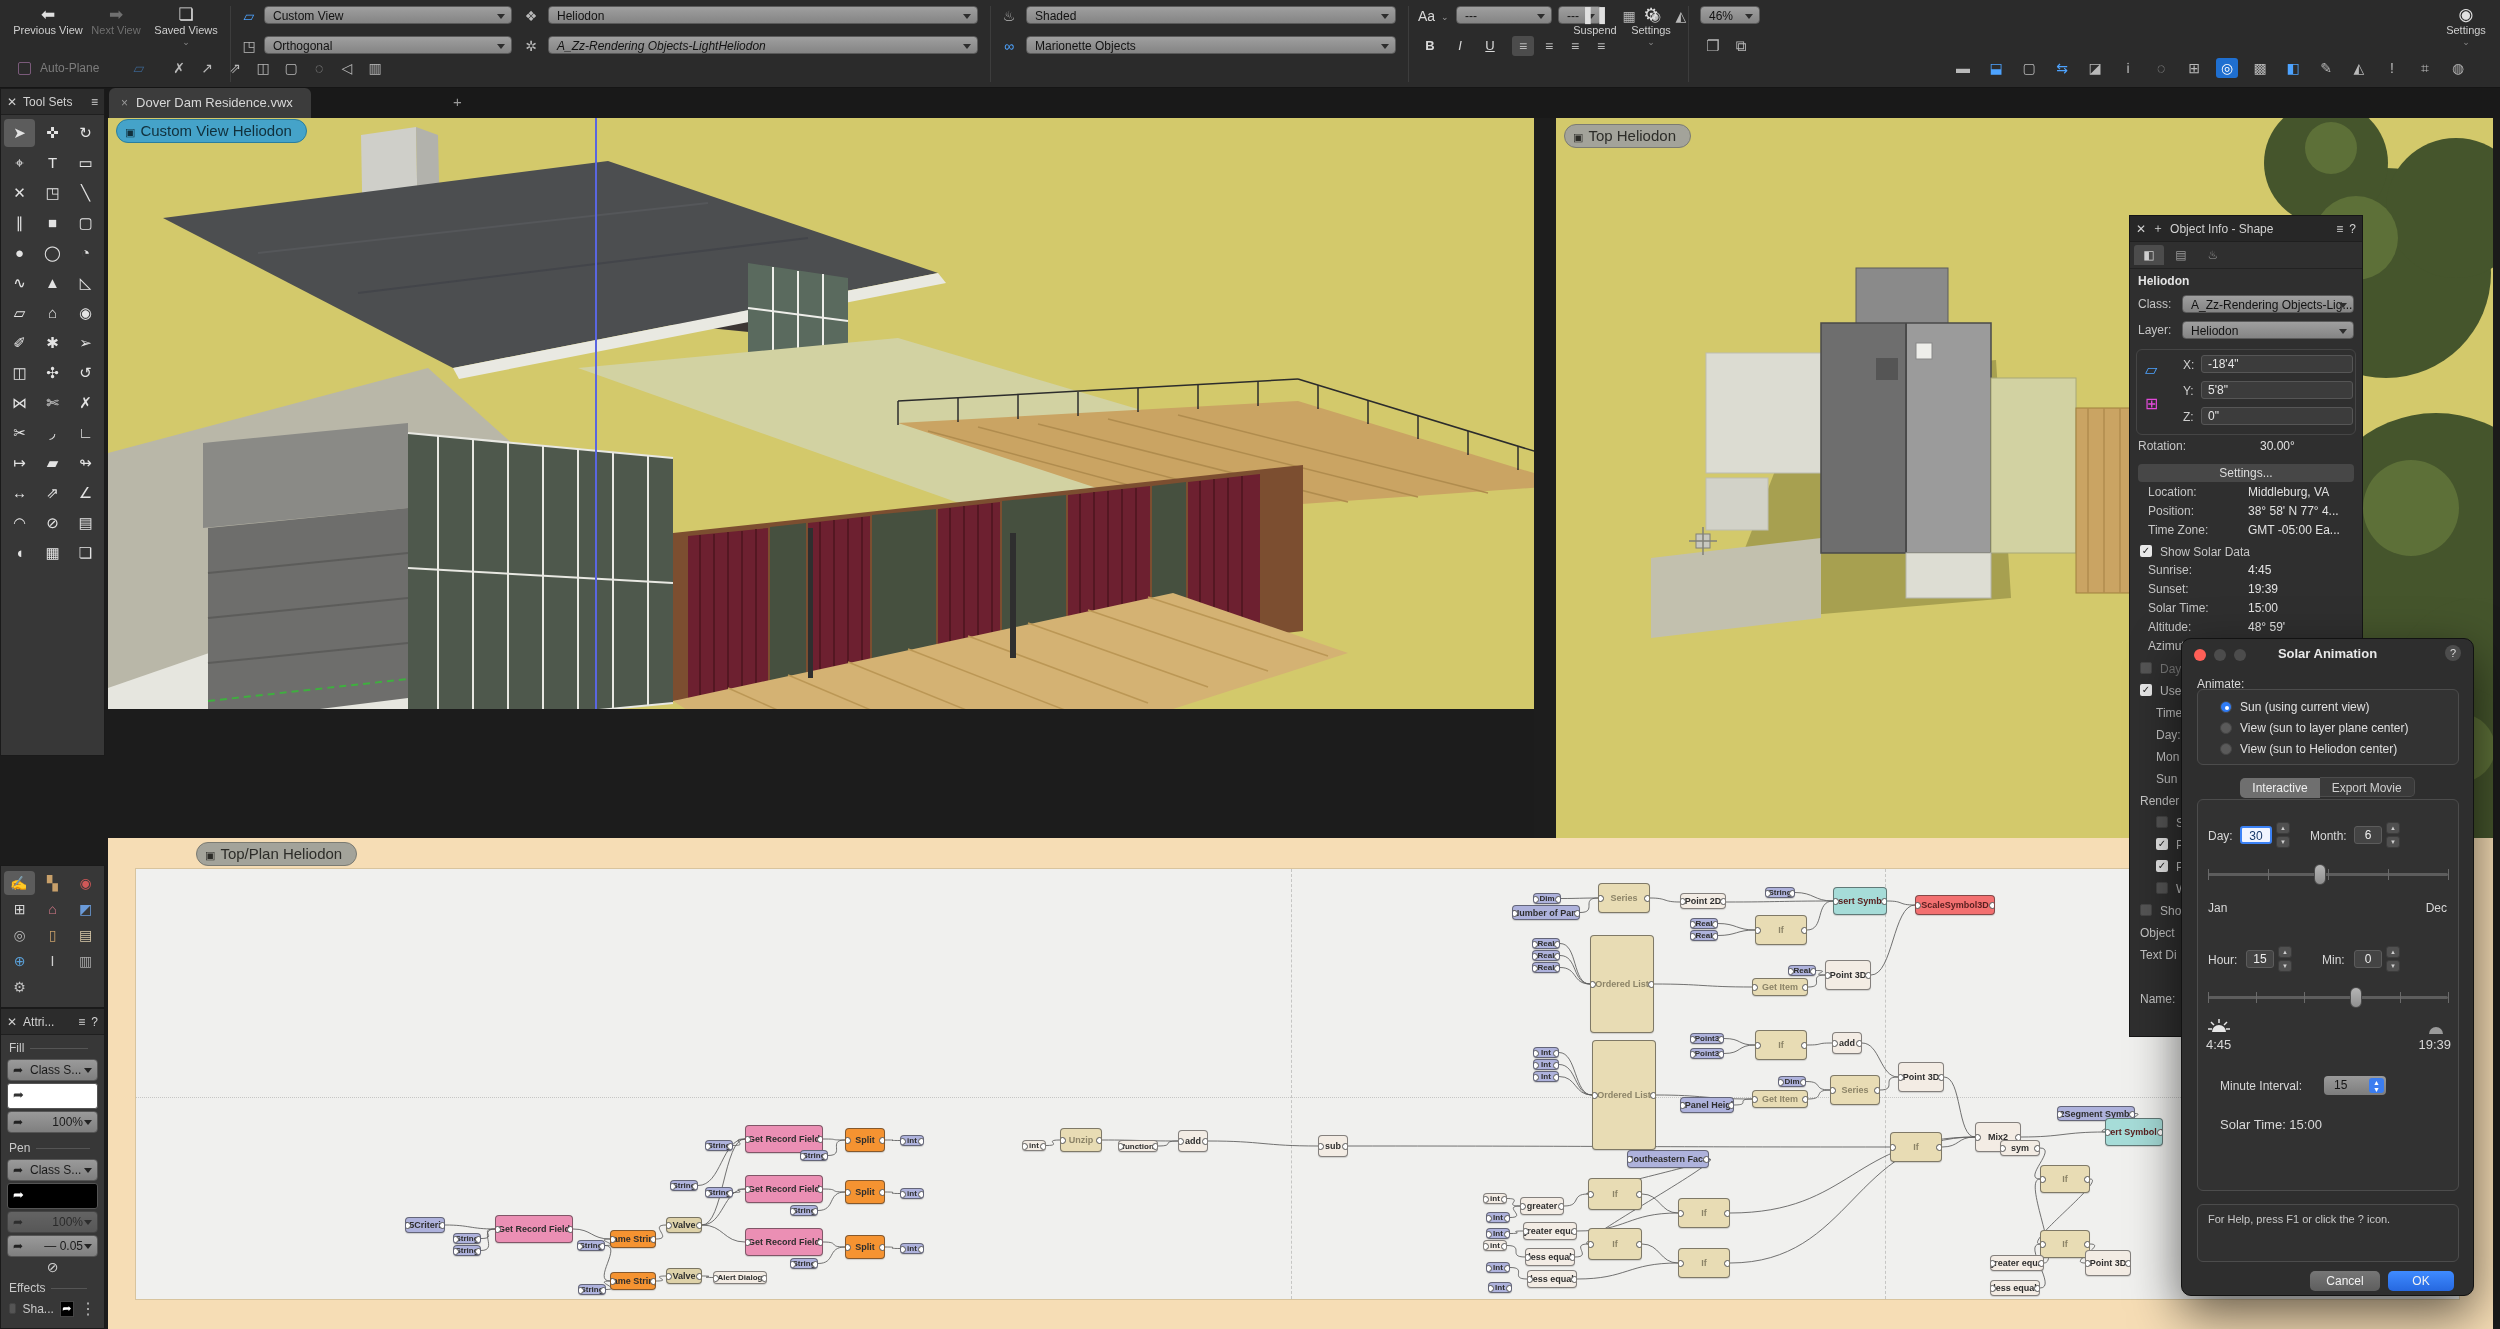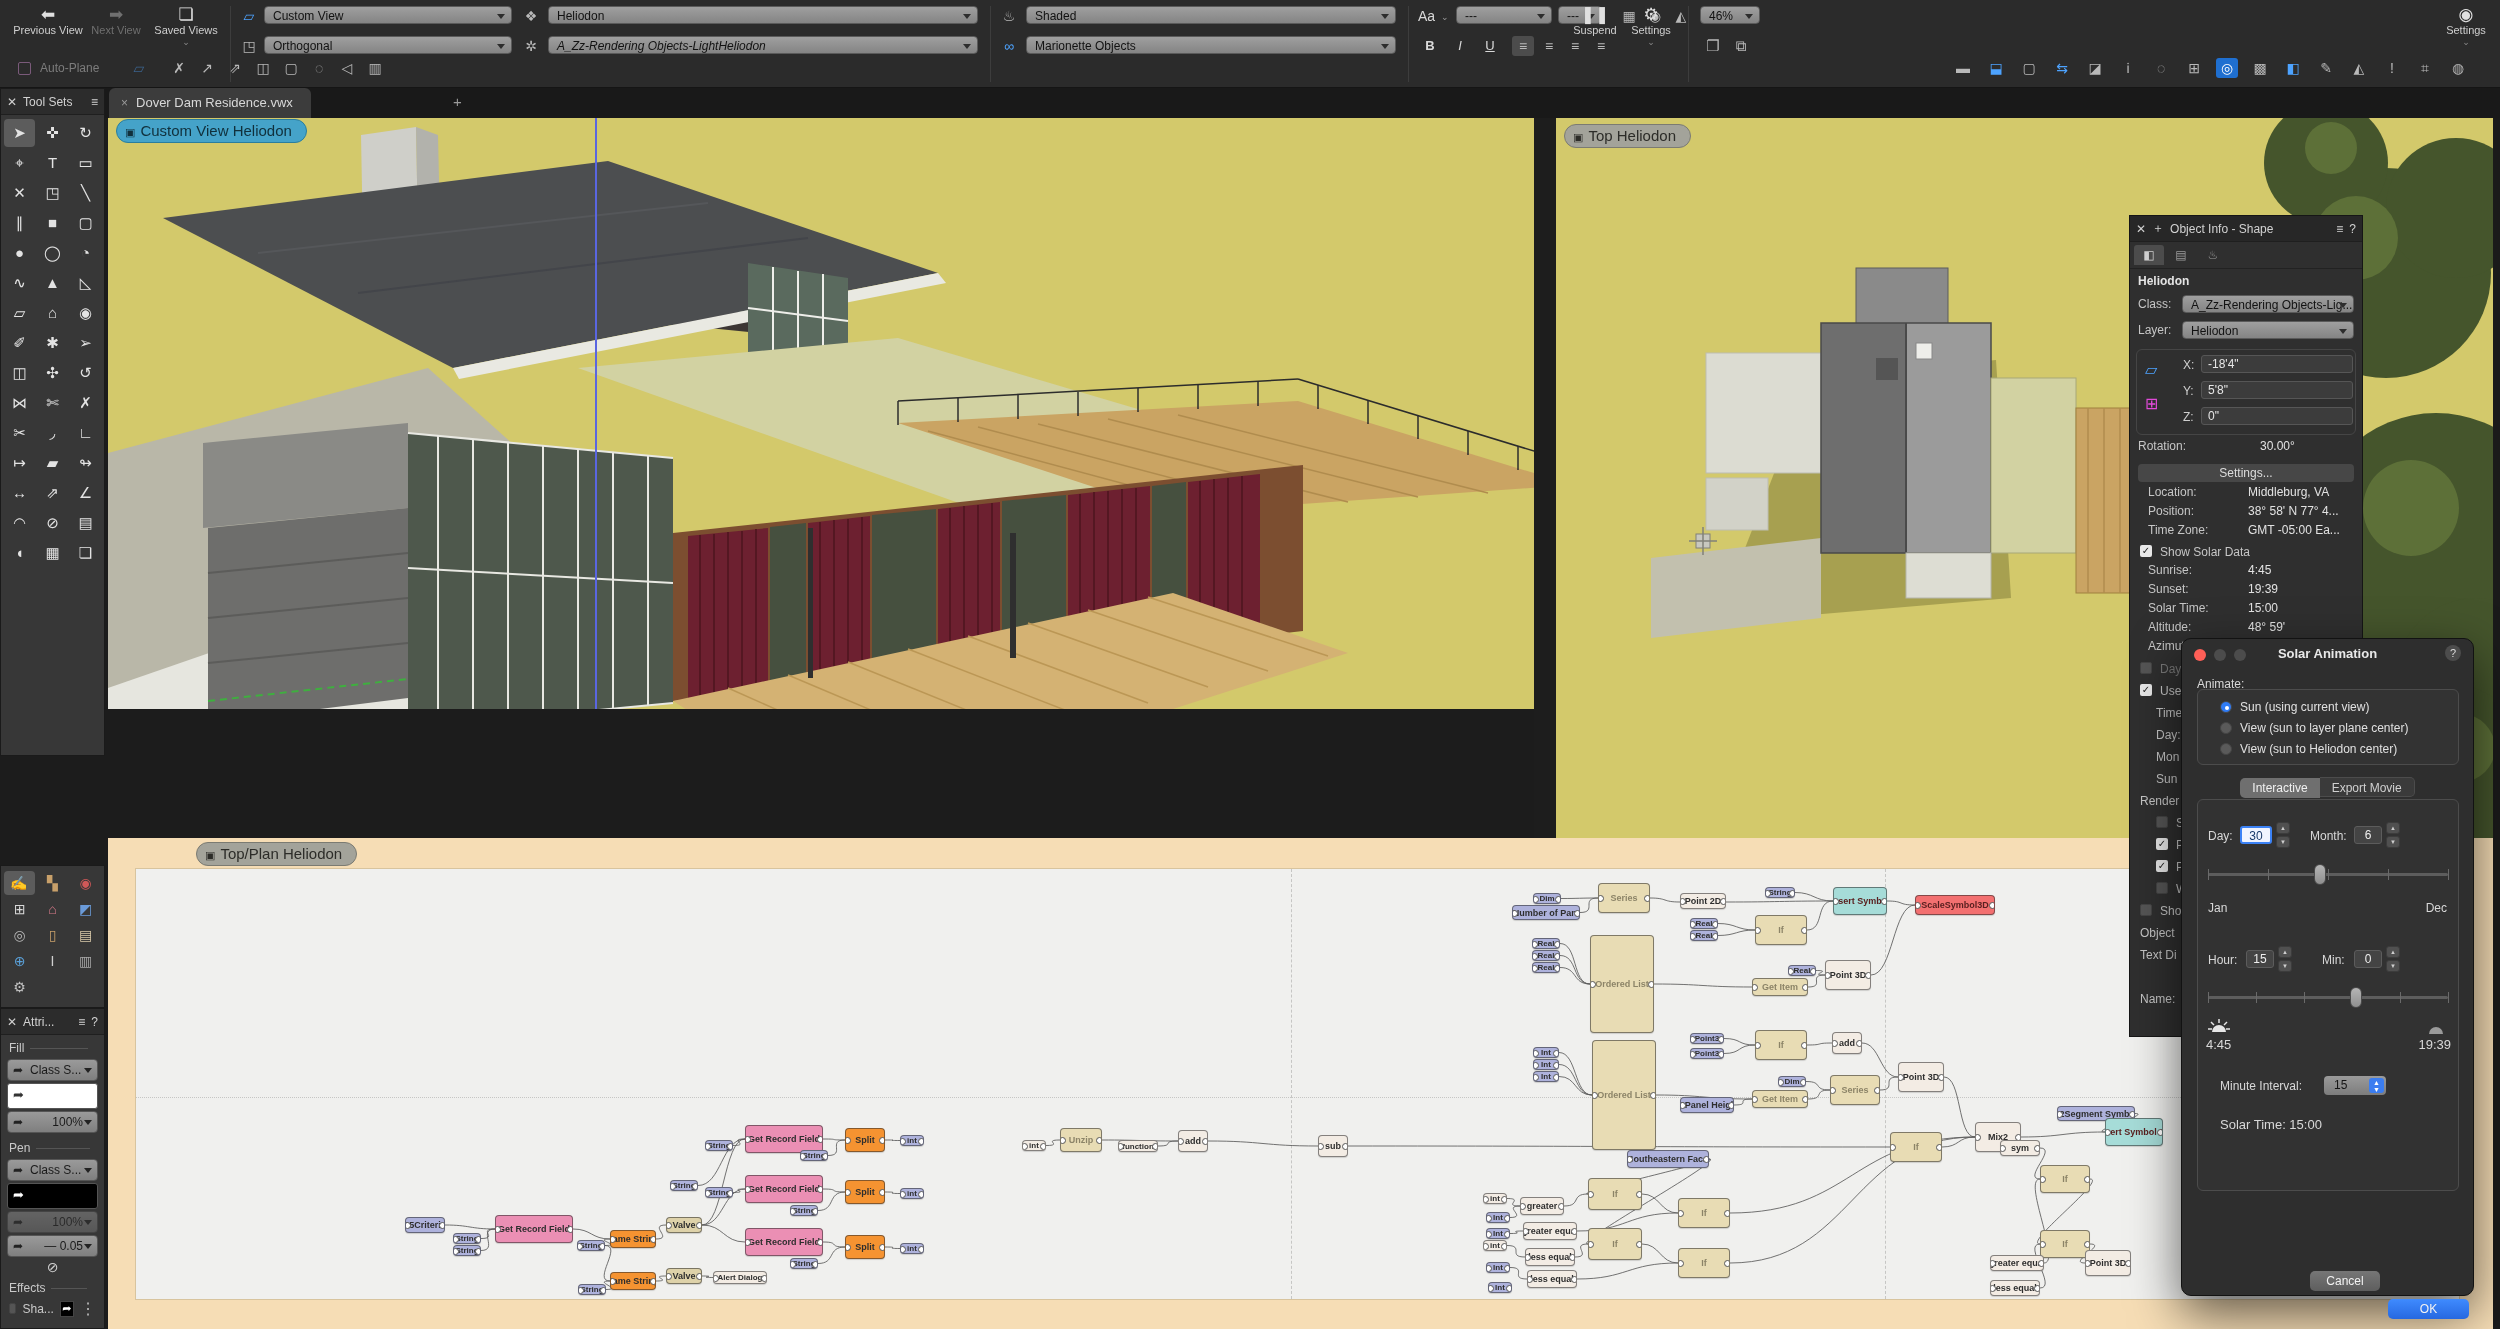--- a/index.html
+++ b/index.html
@@ -881,22 +881,25 @@
   </svg>
   <span style="position:absolute;left:24px;top:398px;font-size:13px;">4:45</span>
   <span style="position:absolute;right:22px;top:398px;font-size:13px;">19:39</span>
 
   <span style="position:absolute;left:38px;top:440px;">Minute Interval:</span>
   <div style="position:absolute;left:142px;top:437px;width:62px;height:19px;background:linear-gradient(#9a9a9a,#7d7d7d);border-radius:4px;color:#151515;line-height:19px;padding-left:10px;"><span>15</span>
     <span style="position:absolute;right:2px;top:2px;width:15px;height:15px;background:#3b7df0;border-radius:3px;color:#fff;font-size:7px;line-height:7px;text-align:center;padding-top:1px;">▲<br>▼</span>
   </div>
   <span style="position:absolute;left:38px;top:478px;font-size:13px;">Solar Time: 15:00</span>
 
+  <div class="groupbox" style="left:15px;top:565px;width:262px;height:58px;background:#313131;">
+    <div style="padding:8px 10px;font-size:11px;color:#c9c9c9;">For Help, press F1 or click the ? icon.</div>
+  </div>
 
   <div class="dlg-btn" style="left:128px;top:632px;width:70px;background:linear-gradient(#767676,#5e5e5e);">Cancel</div>
-  <div class="dlg-btn" style="left:206px;top:660px;width:81px;background:linear-gradient(#3f8bff,#2668e0);">OK</div>
+  <div class="dlg-btn" style="left:206px;top:632px;width:66px;background:linear-gradient(#3f8bff,#2668e0);">OK</div>
 <span class="radio on" style="left: 38px; top: 62px;"></span>
     <span style="position: absolute; left: 58px; top: 61px; color: rgb(224, 224, 224);">Sun (using current view)</span>
     <span class="radio" style="left: 38px; top: 83px;"></span>
     <span style="position: absolute; left: 58px; top: 82px; color: rgb(224, 224, 224);">View (sun to layer plane center)</span>
     <span class="radio" style="left: 38px; top: 104px;"></span>
     <span style="position: absolute; left: 58px; top: 103px; color: rgb(224, 224, 224);">View (sun to Heliodon center)</span>
   </div>
 
 </body></html>

